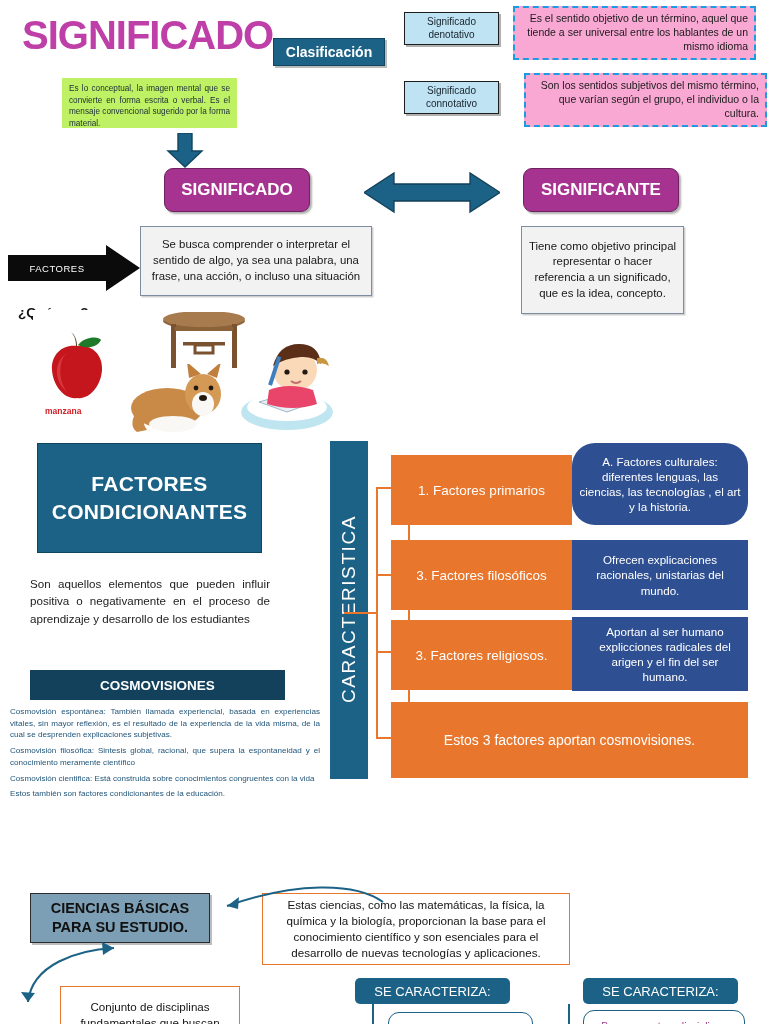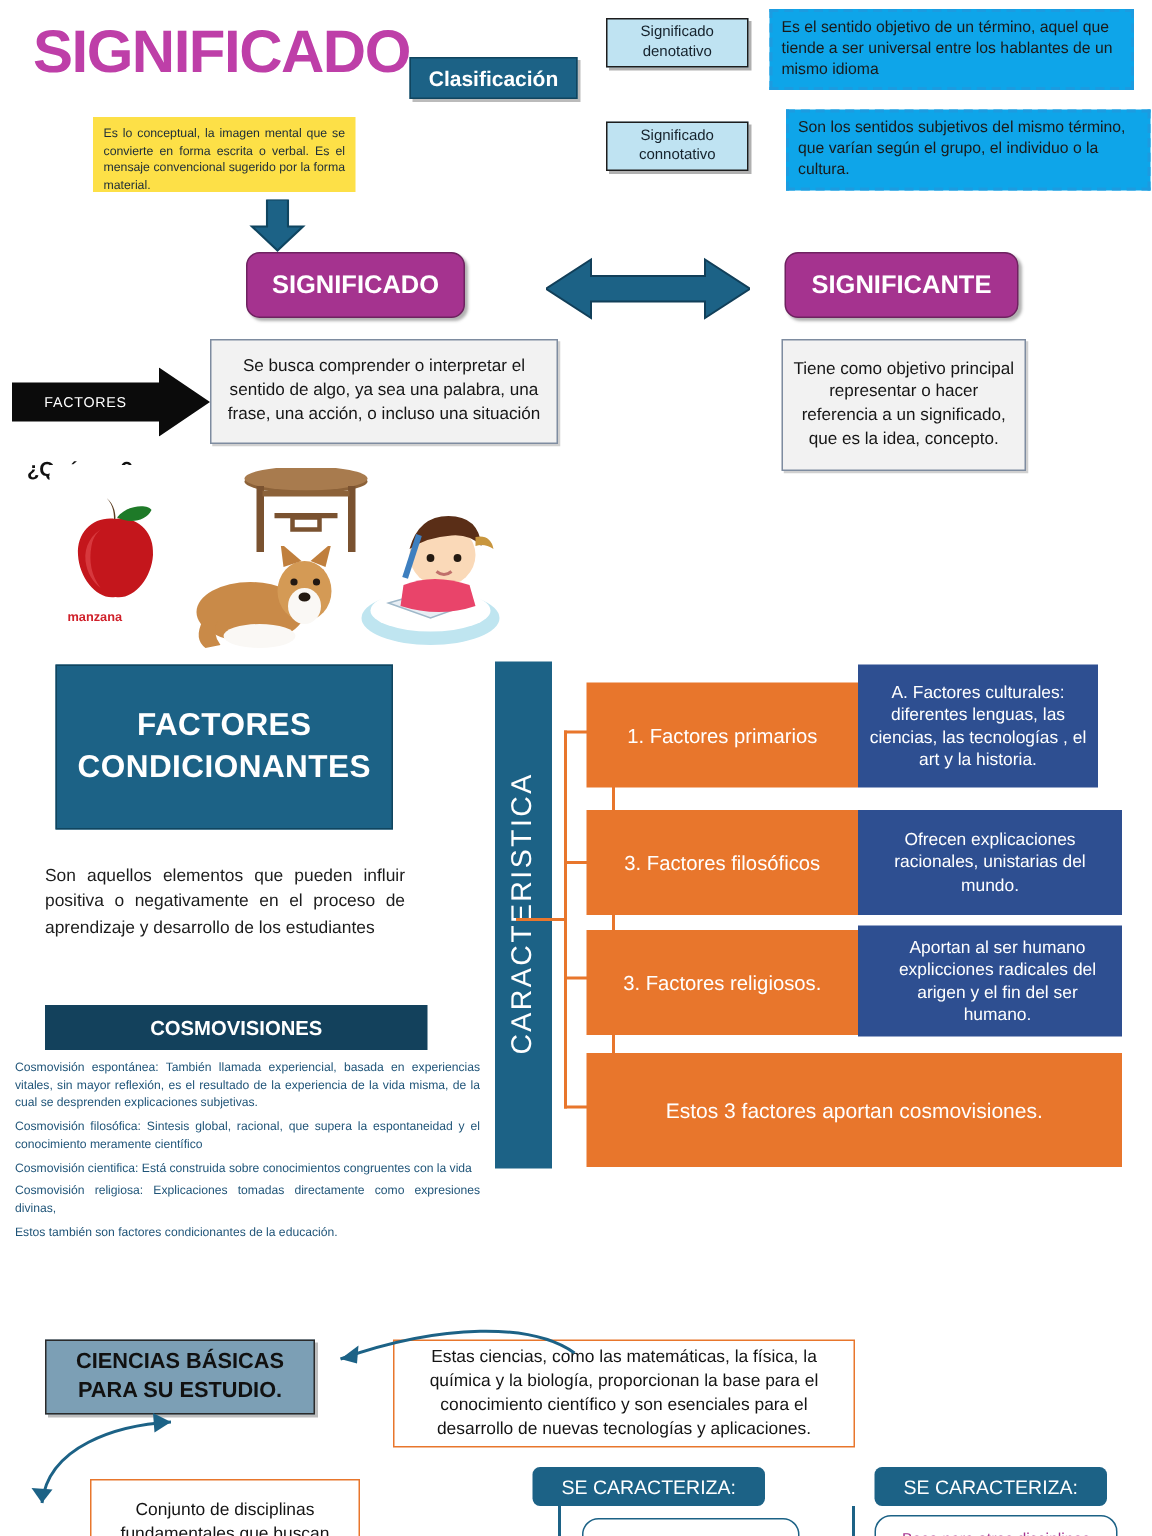--- a/index.html
+++ b/index.html
@@ -12,21 +12,21 @@
 
   
   #main-title{
     left:22px;top:14px;width:330px;
     font-size:40px;font-weight:bold;letter-spacing:-1px;
     color:#BE3FA8;line-height:1.05;
   }
 
   
   .cyan-box{
-    background:#fde047;color:#1b2b38;
+    background:#bef264;color:#1b2b38;
     font-size:8.2px;line-height:1.42;padding:5px 7px;text-align:justify;
   }
 
   
   .teal-hdr{
     background:#1C6286;color:#ffffff;font-weight:bold;
     display:flex;align-items:center;justify-content:center;
     text-align:center;border:1px solid #10455f;
   }
   .teal-hdr.shadow{box-shadow:2px 2px 0 rgba(60,60,60,.35);}
@@ -34,23 +34,23 @@
   
   .clasif-box{
     background:#BFE3F2;border:1.4px solid #1d1d1d;
     color:#15222c;font-size:10px;line-height:1.25;
     display:flex;align-items:center;justify-content:center;text-align:center;
     box-shadow:2px 2px 0 rgba(80,80,80,.45);
   }
 
   
   .dashed-box{
-    background:#0ea5e9;border:2.4px dashed #1C9BE0;
+    background:#f9a8d4;border:2.4px dashed #1C9BE0;
     color:#1a1a1a;font-size:10.5px;line-height:1.32;
-    padding:4px 6px;text-align:left;
+    padding:4px 6px;text-align:right;
   }
 
   
   .magenta-pill{
     background:#A5338F;border:1.6px solid #6E2260;border-radius:9px;
     color:#ffffff;font-weight:bold;font-size:17px;
     display:flex;align-items:center;justify-content:center;text-align:center;
     box-shadow:2px 2px 2px rgba(60,60,60,.4);
   }
 
@@ -236,39 +236,38 @@
 <div class="abs teal-hdr" id="factores-header">FACTORES CONDICIONANTES</div>
 
 <div class="abs" id="factores-desc">Son aquellos elementos que pueden influir positiva o negativamente en el proceso de aprendizaje y desarrollo de los estudiantes</div>
 
 <div class="abs teal-hdr" id="cosmo-header">COSMOVISIONES</div>
 
 <div class="abs" id="cosmo-text">
   <p>Cosmovisión espontánea: También llamada experiencial, basada en experiencias vitales, sin mayor reflexión, es el resultado de la experiencia de la vida misma, de la cual se desprenden explicaciones subjetivas.</p>
   <p>Cosmovisión filosófica: Sintesis global, racional, que supera la espontaneidad y el conocimiento meramente científico</p>
   <p>Cosmovisión cientifica: Está construida sobre conocimientos congruentes con la vida</p>
-  <p>Cosmovisión religiosa: Explicaciones tomadas directamente como expresiones divinas,</p>
   <p>Estos también son factores condicionantes de la educación.</p>
 </div>
 
 <div class="abs" id="caracteristica-bar">
   <span>CARACTERISTICA</span>
 </div>
 
 <div class="abs connector" style="left:408px;top:488px;width:2px;height:250px;"></div>
 <div class="abs connector" style="left:376px;top:487px;width:34px;height:2px;"></div>
 <div class="abs connector" style="left:376px;top:574px;width:34px;height:2px;"></div>
 <div class="abs connector" style="left:376px;top:651px;width:34px;height:2px;"></div>
 <div class="abs connector" style="left:376px;top:737px;width:34px;height:2px;"></div>
 <div class="abs connector" style="left:376px;top:612px;width:2px;height:2px;"></div>
 <div class="abs connector" style="left:344px;top:612px;width:34px;height:2px;"></div>
 <div class="abs connector" style="left:376px;top:487px;width:2px;height:252px;"></div>
 
 <div class="abs orange-box" style="left:391px;top:455px;width:181px;height:70px;">1. Factores primarios</div>
-<div class="abs blue-box" style="left:572px;top:443px;width:160px;height:82px;">A. Factores culturales: diferentes lenguas, las ciencias, las tecnologías , el art y la historia.</div>
+<div class="abs blue-box" style="left:572px;top:443px;width:176px;height:82px;border-radius:23px;">A. Factores culturales: diferentes lenguas, las ciencias, las tecnologías , el art y la historia.</div>
 
 <div class="abs orange-box" style="left:391px;top:540px;width:181px;height:70px;">3. Factores filosóficos</div>
 <div class="abs blue-box" style="left:572px;top:540px;width:176px;height:70px;">Ofrecen explicaciones racionales, unistarias del mundo.</div>
 
 <div class="abs orange-box" style="left:391px;top:620px;width:181px;height:70px;">3. Factores religiosos.</div>
 <div class="abs blue-box" style="left:572px;top:617px;width:176px;height:74px;padding-left:16px;">Aportan al ser humano explicciones radicales del arigen y el fin del ser humano.</div>
 
 <div class="abs orange-box" style="left:391px;top:702px;width:357px;height:76px;font-size:14px;">Estos 3 factores aportan cosmovisiones.</div>
 
 <div class="abs" id="ciencias-box">CIENCIAS BÁSICAS PARA SU ESTUDIO.</div>

